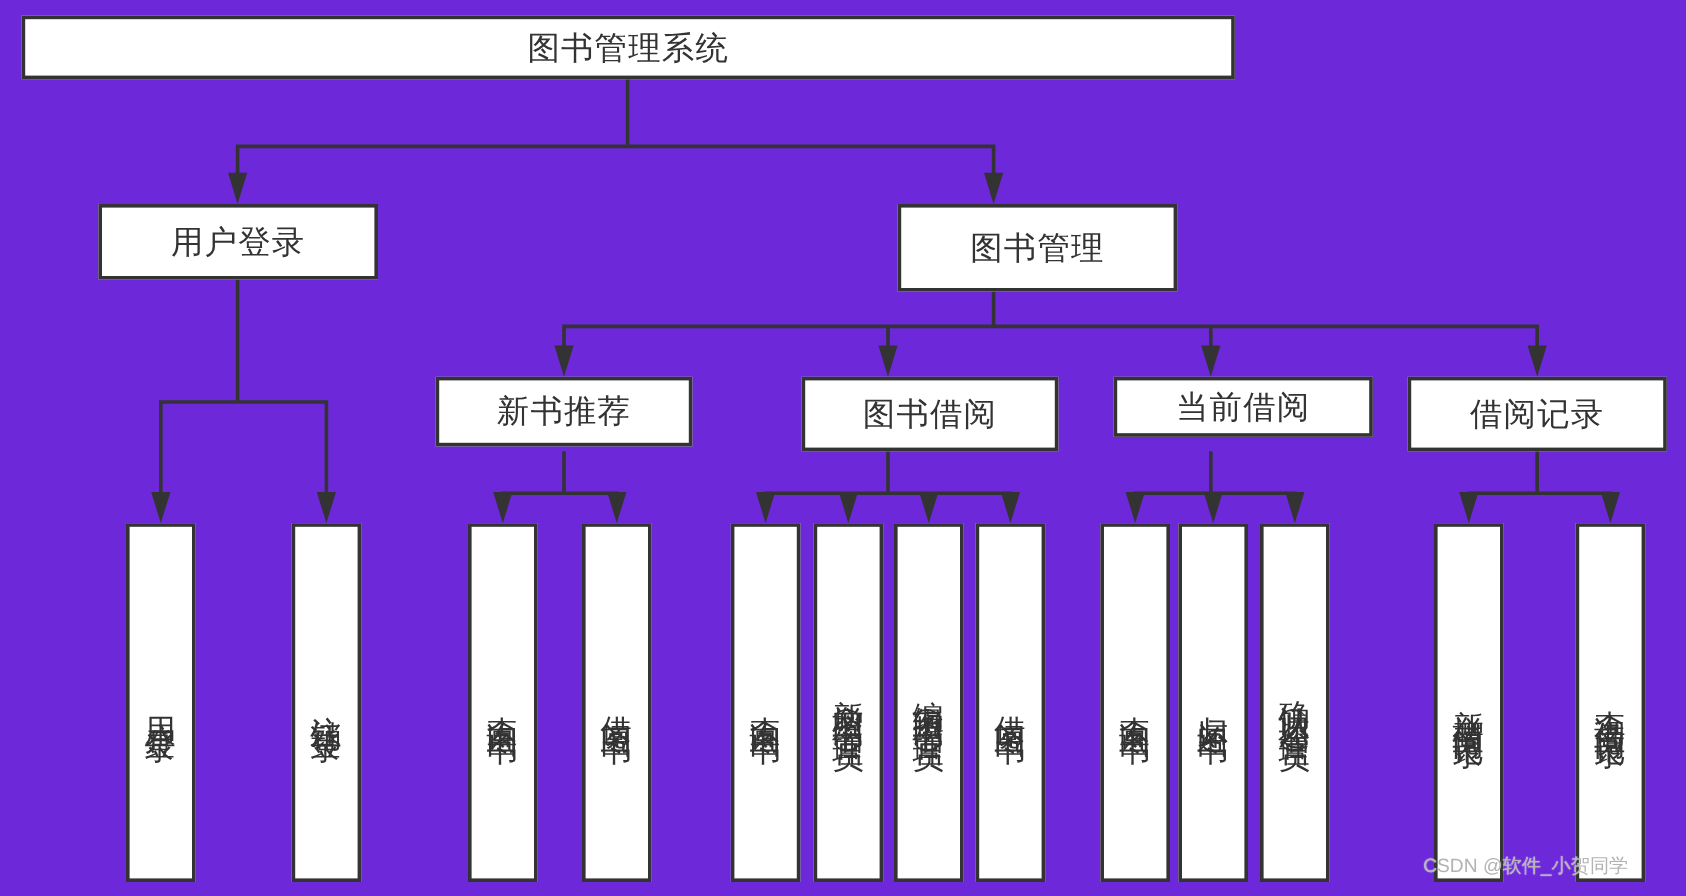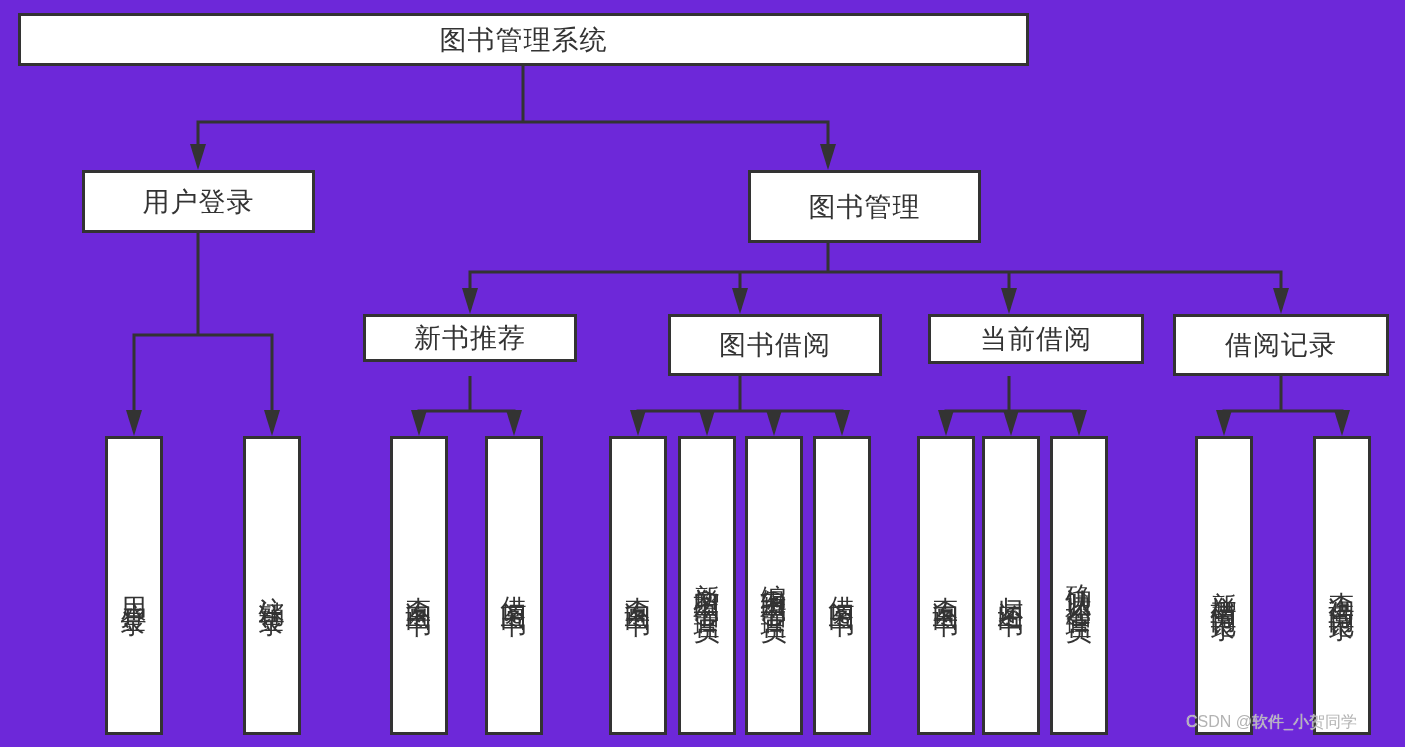--- a/index.html
+++ b/index.html
@@ -124,21 +124,21 @@
     <span>图书管理系统</span>
   </div>
 
   <div class="node" style="left:82px; top:170px; width:233px; height:63px;">
     <span>用户登录</span>
   </div>
   <div class="node" style="left:712px; top:170px; width:233px; height:73px;margin-left:36px;">
     <span>图书管理</span>
   </div>
 
-  <div class="node" style="left:363px; top:314px; width:214px; height:48px;">
+  <div class="node" style="left:363px; top:314px; width:214px; height:58px;">
     <span>新书推荐</span>
   </div>
   <div class="node" style="left:633px; top:314px; width:214px; height:62px;margin-left:35px;">
     <span>图书借阅</span>
   </div>
   <div class="node" style="left:928px; top:314px; width:216px; height:50px;">
     <span>当前借阅</span>
   </div>
   <div class="node" style="left:1173px; top:314px; width:216px; height:62px;">
     <span>借阅记录</span>

